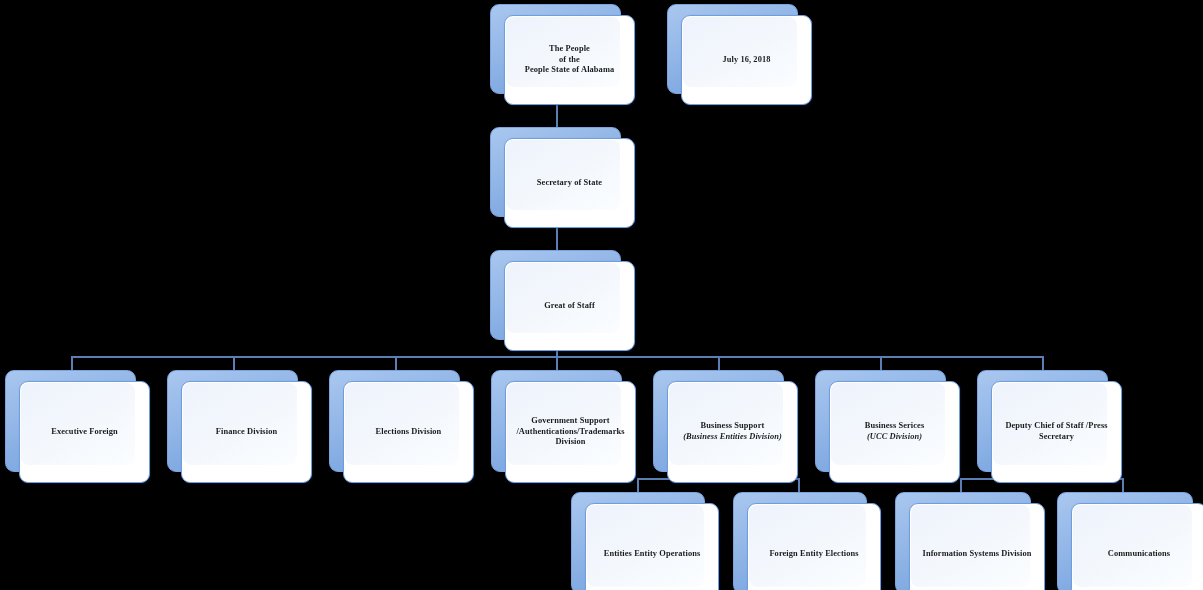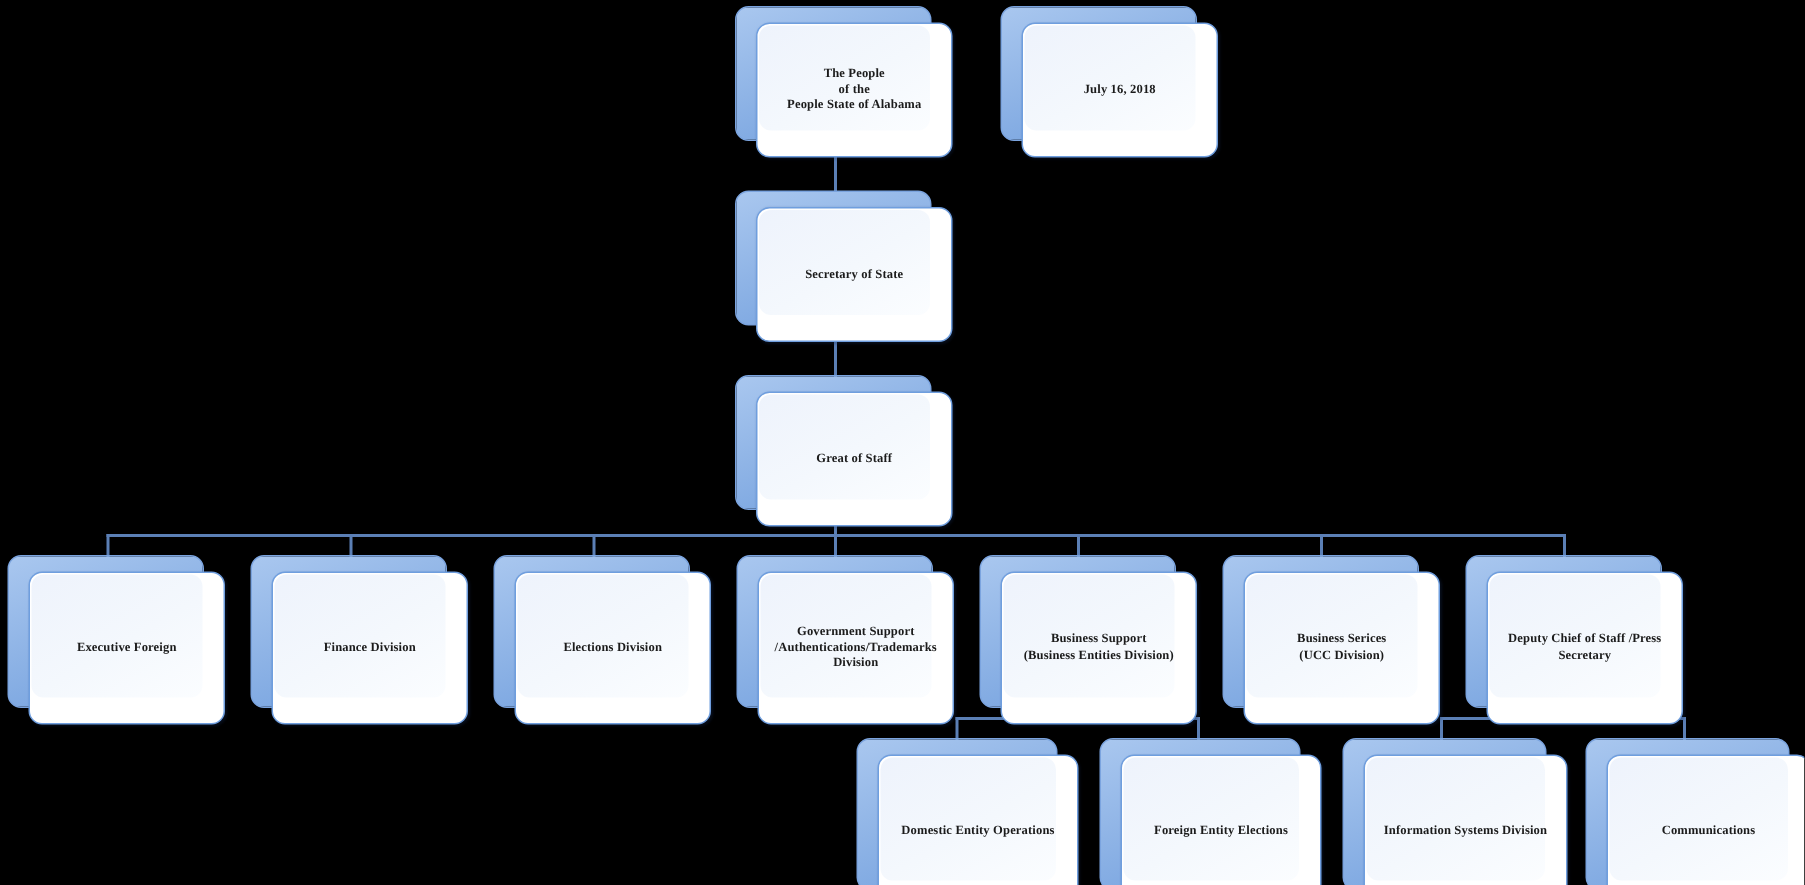--- a/index.html
+++ b/index.html
@@ -80,20 +80,21 @@
     padding: 20px 7px;
     color: #1b1b1b;
     font-size: 8.4px;
     line-height: 1.28;
     font-weight: bold;
     letter-spacing: 0.1px;
     z-index: 3;
   }
   .node .label .sub {
     display: block;
+    font-style: italic;
   }
   .node .label .ln { display: block; }
 
   
   .node.w131 .back-card, .node.w131 .front-card, .node.w131 .label { width: 131px; }
   .node.h90  .back-card, .node.h90  .front-card, .node.h90  .label { height: 90px; }
   .node.h102 .back-card, .node.h102 .front-card, .node.h102 .label { height: 102px; }
   .node.w134 .back-card, .node.w134 .front-card, .node.w134 .label { width: 134px; }
   .node.w136 .back-card, .node.w136 .front-card, .node.w136 .label { width: 136px; }
 </style>
@@ -243,21 +244,21 @@
         <span class="ln">Secretary</span>
       </div>
     </div>
   </div>
 
   <div class="node w134 h102" style="left:571px; top:492px;">
     <div class="back-card"></div>
     <div class="front-card"></div>
     <div class="label">
       <div>
-          <span class="ln">Domestic Entity Operations</span>
+          <span class="ln">Entities Entity Operations</span>
         </div>
     </div>
   </div>
 
   <div class="node w134 h102" style="left:733px; top:492px;">
     <div class="back-card"></div>
     <div class="front-card"></div>
     <div class="label">
       <div>
           <span class="ln">Foreign Entity Elections</span>

